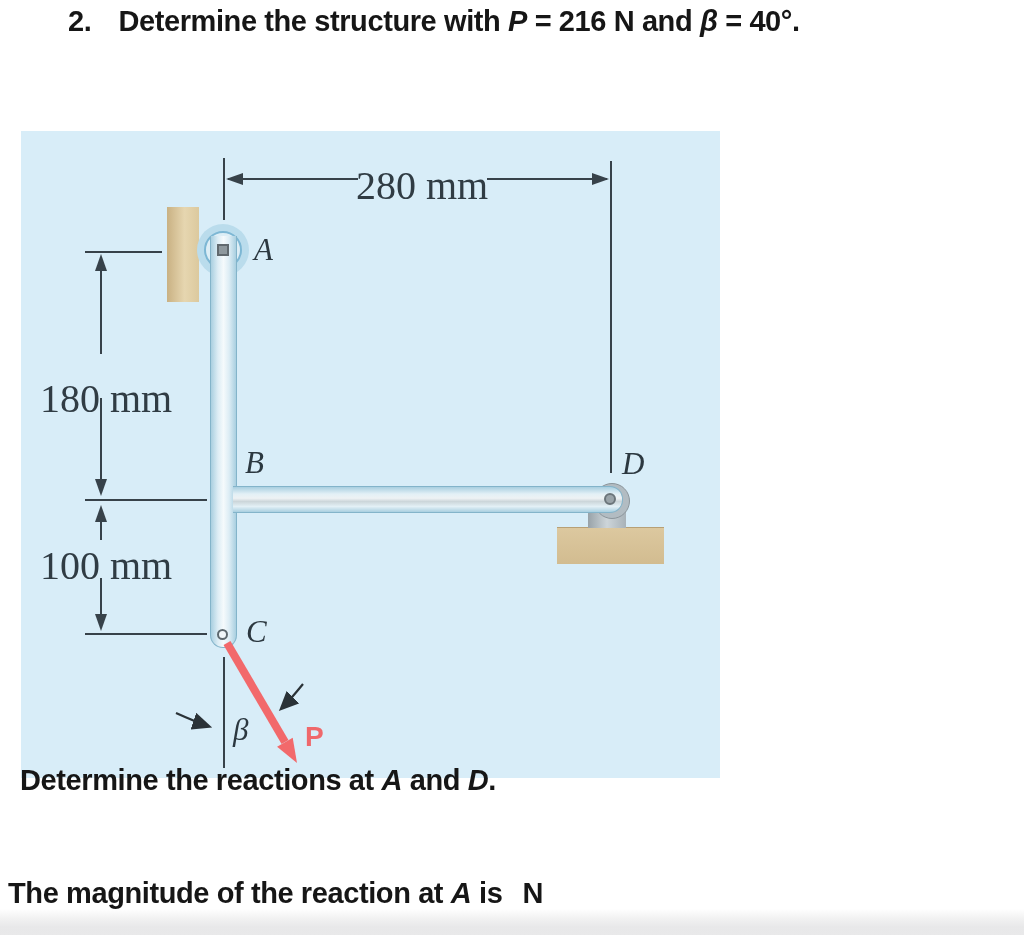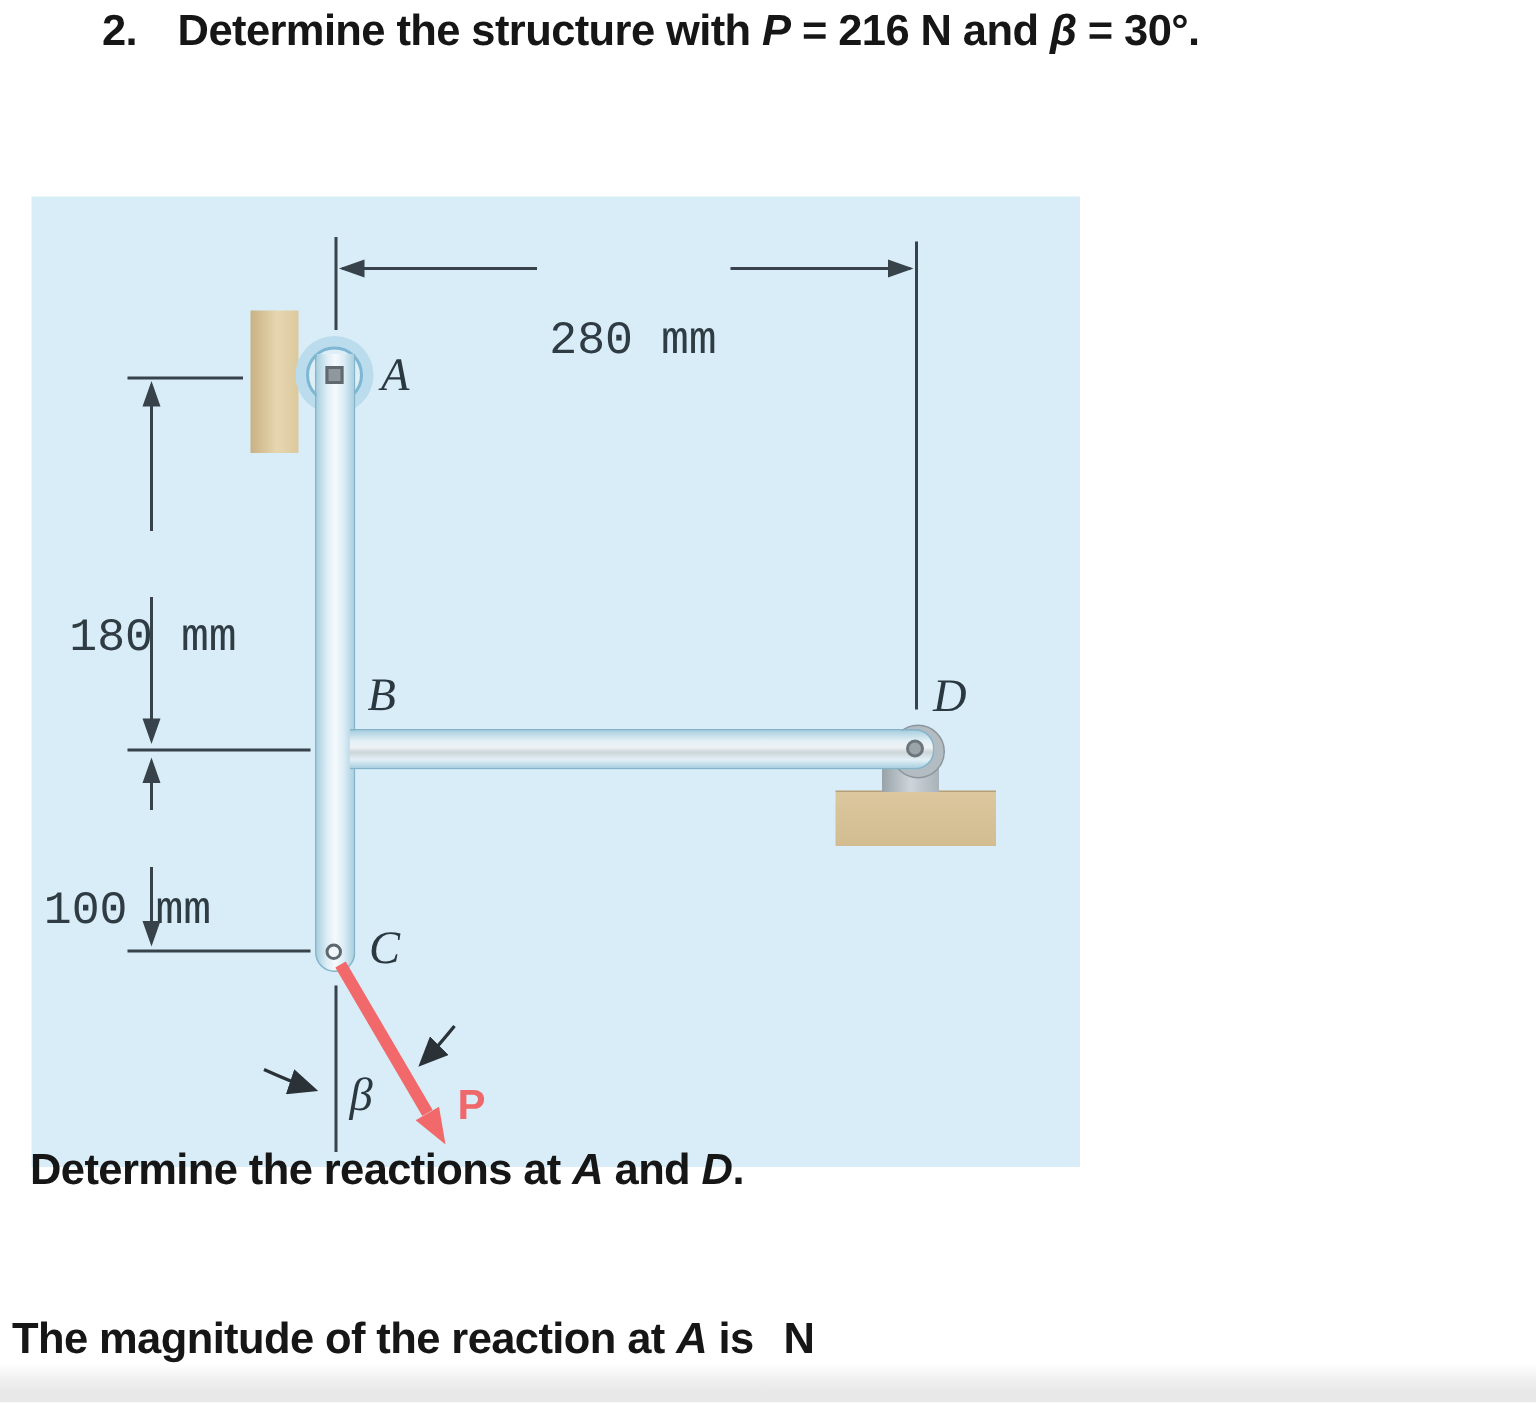--- a/index.html
+++ b/index.html
@@ -51,41 +51,41 @@
   .d-base { left: 557px; top: 527px; width: 107px; height: 37px; border-top: 1px solid #b7a076;
     background: linear-gradient(180deg,#dcc89f,#d2bc90); }
   .d-pin  { left: 604px; top: 493px; width: 12px; height: 12px; border-radius: 50%; background: #9aa4a9; border: 2px solid #6b757a; }
 
   
   .c-pin { left: 217px; top: 629px; width: 11px; height: 11px; border-radius: 50%; background: #f0f6f9; border: 2px solid #5d686e; }
 
   
   .dline { background: #37424a; }
   .h2 { height: 2px; } .w2 { width: 2px; }
-  .dim-text { font-family: Liberation Mono, monospace; color: #303c44; font-size: 31px; white-space: nowrap; text-align: center; margin-top: 48px; }
+  .dim-text { font-family: Liberation Serif, serif; color: #303c44; font-size: 40px; white-space: nowrap; text-align: center; }
   .pt-label { font-family: "Liberation Serif", serif; color: #2c3840; font-size: 31px; font-style: italic; white-space: nowrap; }
 
   .arr { width: 0; height: 0; }
   .arr-left  { border-top: 6px solid transparent; border-bottom: 6px solid transparent; border-right: 17px solid #37424a; }
   .arr-right { border-top: 6px solid transparent; border-bottom: 6px solid transparent; border-left: 17px solid #37424a; }
   .arr-up    { border-left: 6px solid transparent; border-right: 6px solid transparent; border-bottom: 17px solid #37424a; }
   .arr-down  { border-left: 6px solid transparent; border-right: 6px solid transparent; border-top: 17px solid #37424a; }
 
   .force-label { color: #ef686b; font-size: 28px; font-weight: 700; }
 
   
   .bottom-band { left: 0; top: 909px; width: 1024px; height: 26px;
     background: linear-gradient(180deg,#ffffff 0%,#f2f2f2 35%,#e8e8e9 70%,#e9e9ea 100%); }
 </style>
 </head>
 <body>
 
 <div class="abs title-row prompt">
   <span class="title-num">2.</span>
-  <span><span>Determine the structure with </span><span class="ital">P</span><span> = 216 N and </span><span class="ital">β</span><span> = 30°.</span></span>
+  <span><span>Determine the structure with </span><span class="ital">P</span><span> = 216 N and </span><span class="ital">β</span><span> = 40°.</span></span>
 </div>
 
 <div class="abs panel">
 
   
 </div>
 
 <div class="abs wall-a"></div>
 
 <div class="abs d-base"></div>
@@ -110,27 +110,27 @@
 <div class="abs arr arr-left" style="left:226px; top:173px;"></div>
 <div class="abs arr arr-right" style="left:592px; top:173px;"></div>
 <div class="abs dim-text" style="left:356px; top:162px; width:132px;">280 mm</div>
 
 <div class="abs dline h2" style="left:85px; top:251px; width:77px;"></div>
 <div class="abs dline h2" style="left:85px; top:499px; width:122px;"></div>
 <div class="abs dline h2" style="left:85px; top:633px; width:122px;"></div>
 
 <div class="abs arr arr-up" style="left:95px; top:254px;"></div>
 <div class="abs dline w2" style="left:100px; top:268px; height:86px;"></div>
-<div class="abs dim-text" style="left:40px; top:360px; width:124px;">180 mm</div>
+<div class="abs dim-text" style="left:40px; top:375px; width:124px;">180 mm</div>
 <div class="abs dline w2" style="left:100px; top:398px; height:84px;"></div>
 <div class="abs arr arr-down" style="left:95px; top:479px;"></div>
 
 <div class="abs arr arr-up" style="left:95px; top:505px;"></div>
 <div class="abs dline w2" style="left:100px; top:519px; height:21px;"></div>
-<div class="abs dim-text" style="left:24px; top:542px; width:122px;">100 mm</div>
+<div class="abs dim-text" style="left:40px; top:542px; width:122px;">100 mm</div>
 <div class="abs dline w2" style="left:100px; top:578px; height:38px;"></div>
 <div class="abs arr arr-down" style="left:95px; top:614px;"></div>
 
 <div class="abs pt-label" style="left:254px; top:232px;">A</div>
 <div class="abs pt-label" style="left:245px; top:445px;">B</div>
 <div class="abs pt-label" style="left:246px; top:614px;">C</div>
 <div class="abs pt-label" style="left:622px; top:446px;">D</div>
 
 <div class="abs dline" style="left:223px; top:657px; width:2px; height:111px;"></div>
 

